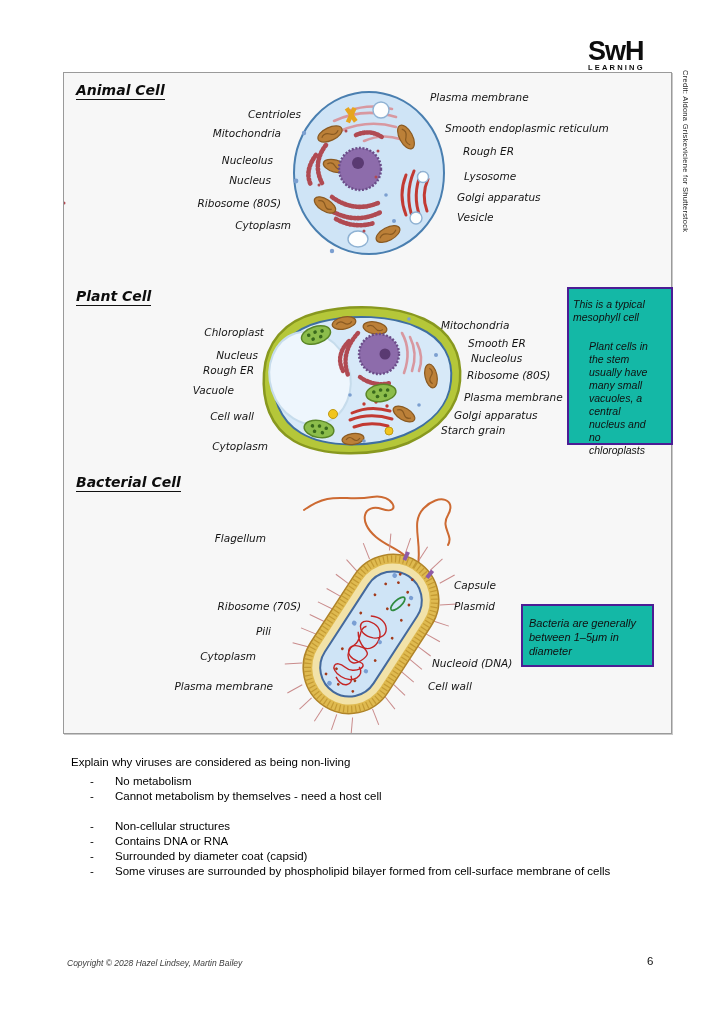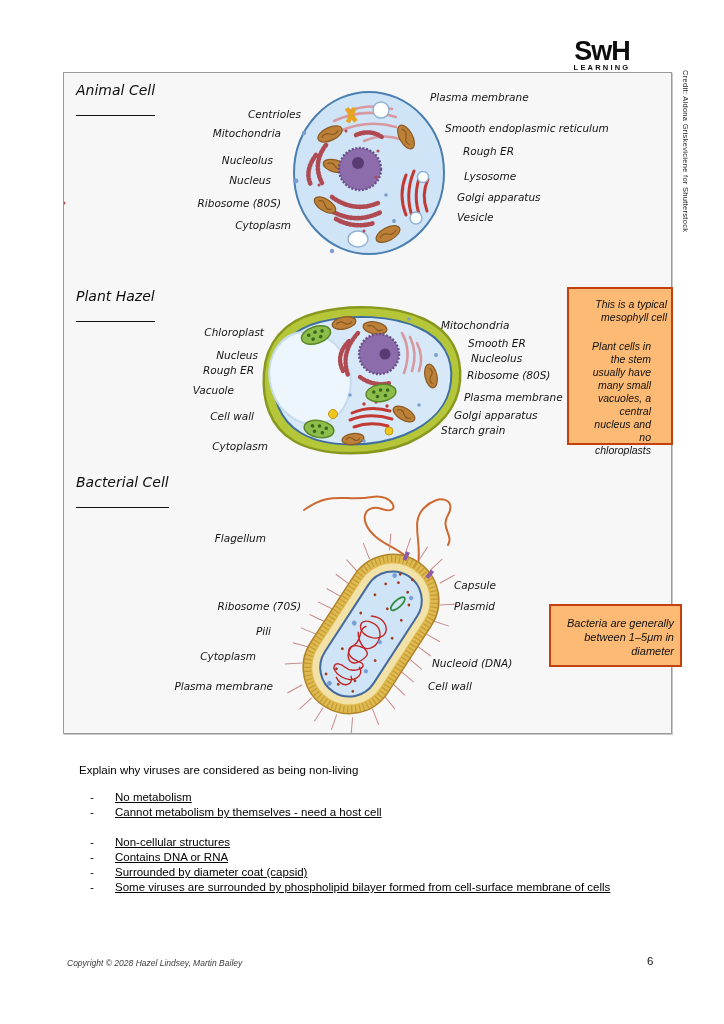--- a/index.html
+++ b/index.html
@@ -1,67 +1,67 @@
 <!DOCTYPE html>
 <html><head>
 <meta charset="utf-8">
 <style>
   html,body{margin:0;padding:0;background:#ffffff;}
   .page{position:relative;width:724px;height:1024px;background:#ffffff;overflow:hidden;
         font-family:"Liberation Sans",sans-serif;color:#111;}
   
-  .logo{position:absolute;left:564px;top:38px;width:76px;text-align:center;}
+  .logo{position:absolute;left:588px;top:38px;width:76px;text-align:left;}
   .logo-title{font-weight:bold;font-size:27px;letter-spacing:-1px;line-height:26px;color:#0d0d0d;}
   .logo-sub{font-weight:bold;font-size:7.5px;letter-spacing:2.2px;color:#0d0d0d;margin-top:-1px;}
   
   .credit{position:absolute;left:681px;top:70px;writing-mode:vertical-rl;text-orientation:mixed;
           font-size:7.5px;color:#222;letter-spacing:.3px;}
   
   .frame{position:absolute;left:63px;top:72px;width:607px;height:660px;background:#f7f7f7;
          border:1px solid #9a9a9a;box-shadow:1px 1px 0 #c9c9c9;}
   .hand{font-family:"DejaVu Sans",sans-serif;font-style:italic;}
-  .section-heading{position:absolute;left:12px;font-size:14px;font-weight:normal;
-                   border-bottom:1.5px solid #111;padding-bottom:17px;color:#0d0d0d;}
+  .section-heading{position:absolute;left:12px;font-size:14px;font-weight:bold;
+                   border-bottom:1.5px solid #111;padding-bottom:1px;color:#0d0d0d;}
   .diagram-svg{position:absolute;left:0;top:0;}
   .lbl{font-family:"DejaVu Sans",sans-serif;font-style:italic;font-size:10.5px;fill:#141414;}
   
-  .callout{position:absolute;background:#fdba74;border:2px solid #c2410c;
-           font-style:italic;text-align:right;color:#101010;
+  .callout{position:absolute;background:#14b8a6;border:2px solid #4c1d95;
+           font-style:italic;text-align:left;color:#101010;
            font-family:"Liberation Sans",sans-serif;box-sizing:border-box;}
   .callout-plant{left:503px;top:214px;width:106px;height:158px;font-size:10.5px;line-height:13px;padding:9px 4px;}
   .callout-plant p{margin:0 0 5px 0;}
   .callout-plant p:last-child{margin:16px;}
-  .callout-bact{left:457px;top:531px;width:133px;height:63px;font-size:11px;line-height:14px;padding:10px 6px;margin-left:28px;}
+  .callout-bact{left:457px;top:531px;width:133px;height:63px;font-size:11px;line-height:14px;padding:10px 6px;}
   
   .qa{position:absolute;left:67px;top:751px;width:590px;font-size:11.5px;line-height:15px;color:#000;}
-  .qa .question{margin:12px;}
+  .qa .question{margin:4px;}
   .qa .spacer{height:15px;}
   .bullet{display:flex;}
   .bullet .dash{width:25px;padding-left:23px;box-sizing:content-box;flex:none;}
-  .bullet .txt{max-width:500px;text-decoration:underline;}
+  .bullet .txt{max-width:500px;}
   
   .copyright{position:absolute;left:67px;top:958px;font-size:8.5px;font-style:italic;color:#3c3c3c;}
   .page-number{position:absolute;left:647px;top:955px;font-size:11.5px;color:#111;}
 </style>
 </head>
 <body>
 
 <div class="page">
 
   <div class="logo">
     <div class="logo-title">SwH</div>
     <div class="logo-sub">LEARNING</div>
   </div>
 
   <div class="credit">Credit: Aldona Griskeviciene for Shutterstock</div>
 
   <div class="frame">
 
     <div class="section-heading hand" style="top:9px;">Animal Cell</div>
-    <div class="section-heading hand" style="top:215px;">Plant Hazel</div>
+    <div class="section-heading hand" style="top:215px;">Plant Cell</div>
     <div class="section-heading hand" style="top:401px;">Bacterial Cell</div>
 
     <svg class="diagram-svg" width="607" height="660" viewBox="0 0 607 660">
 
       <g>
         <ellipse cx="305" cy="100" rx="75" ry="81" fill="#cfe4f6" stroke="#4a7fb0" stroke-width="2"></ellipse>
 
         <g fill="none" stroke="#d898a0" stroke-width="2.6" stroke-linecap="round">
           <path d="M270,48 q30,-14 62,-4"></path>
             <path d="M276,58 q28,-12 56,-4"></path>

